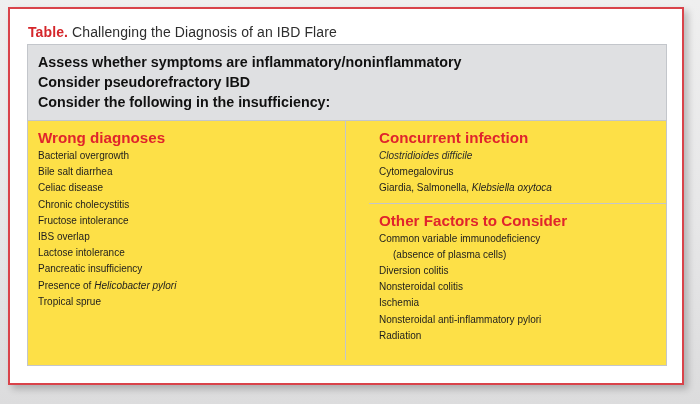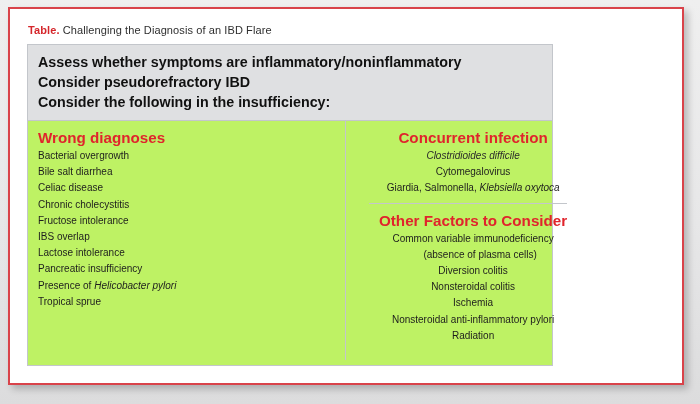--- a/index.html
+++ b/index.html
@@ -33,43 +33,43 @@
     border: 2px solid #d9434a;
     box-sizing: border-box;
     box-shadow: 4px 4px 7px rgba(0,0,0,0.22);
   }
 
   
   #title-line {
     position: absolute;
     left: 18px;
     top: 15px;
-    font-size: 11px;
+    font-size: 14px;
     color: #2b2b2b;
     white-space: nowrap;
     letter-spacing: 0.1px;
   }
   #title-label {
     color: #d5262b;
     font-weight: bold;
   }
   #title-text {
     color: #2e2e2e;
   }
 
   
   #table-box {
     position: absolute;
     left: 17px;
     top: 35px;
-    width: 526px;
+    width: 640px;
     height: 322px;
     border: 1px solid #c3c6cb;
     box-sizing: border-box;
-    background: #bef264;
+    background: #fde047;
   }
 
   
   #header-band {
     background: #dfe0e2;
     border-bottom: 1px solid #c3c6cb;
     padding: 7px 10px 8px 10px;
   }
   .band-line {
     font-size: 14.3px;
@@ -90,21 +90,20 @@
     width: 318px;
     flex: 0 0 318px;
     border-right: 1px solid #c3c6cb;
     box-sizing: border-box;
     padding: 7px 0 0 10px;
   }
   #col-right {
     flex: 1 1 auto;
     display: flex;
     flex-direction: column;
-    text-align: center;
   }
   .sect {
     padding: 7px 0 7px 10px;
   }
   #sect-infection {
     border-bottom: 1px solid #c3c6cb;
     padding-bottom: 6px;
   }
   #sect-other {
     padding-top: 7px;

